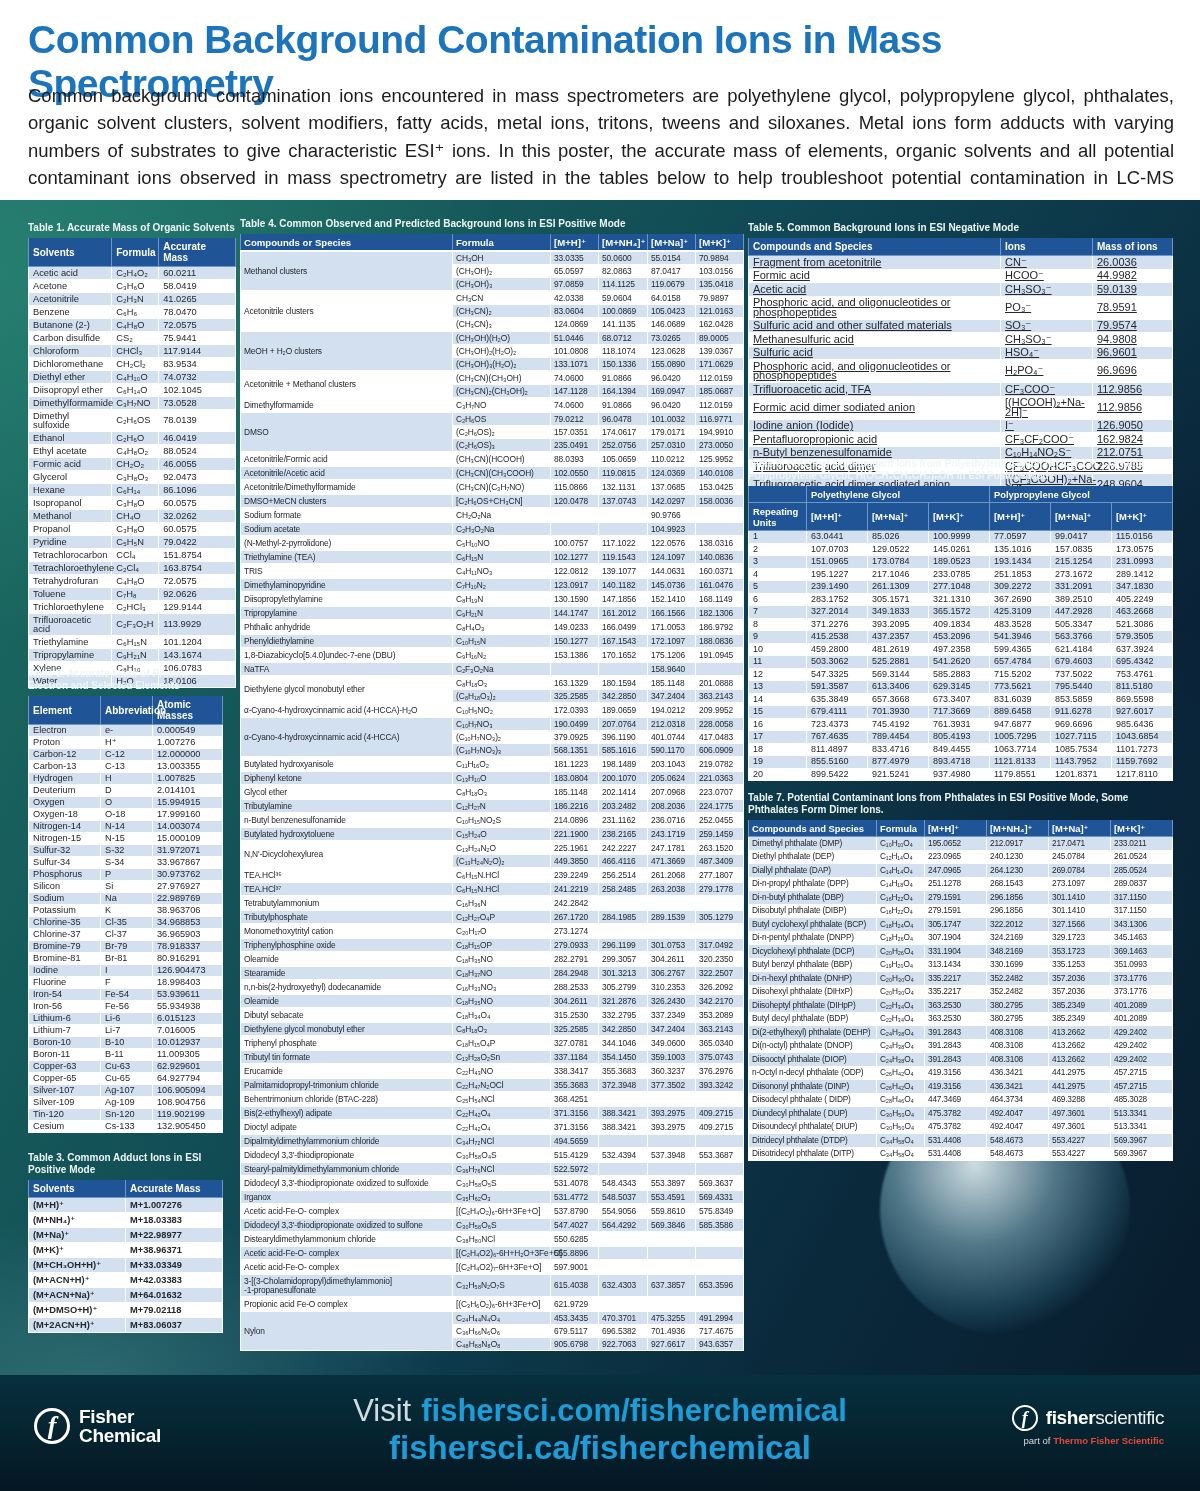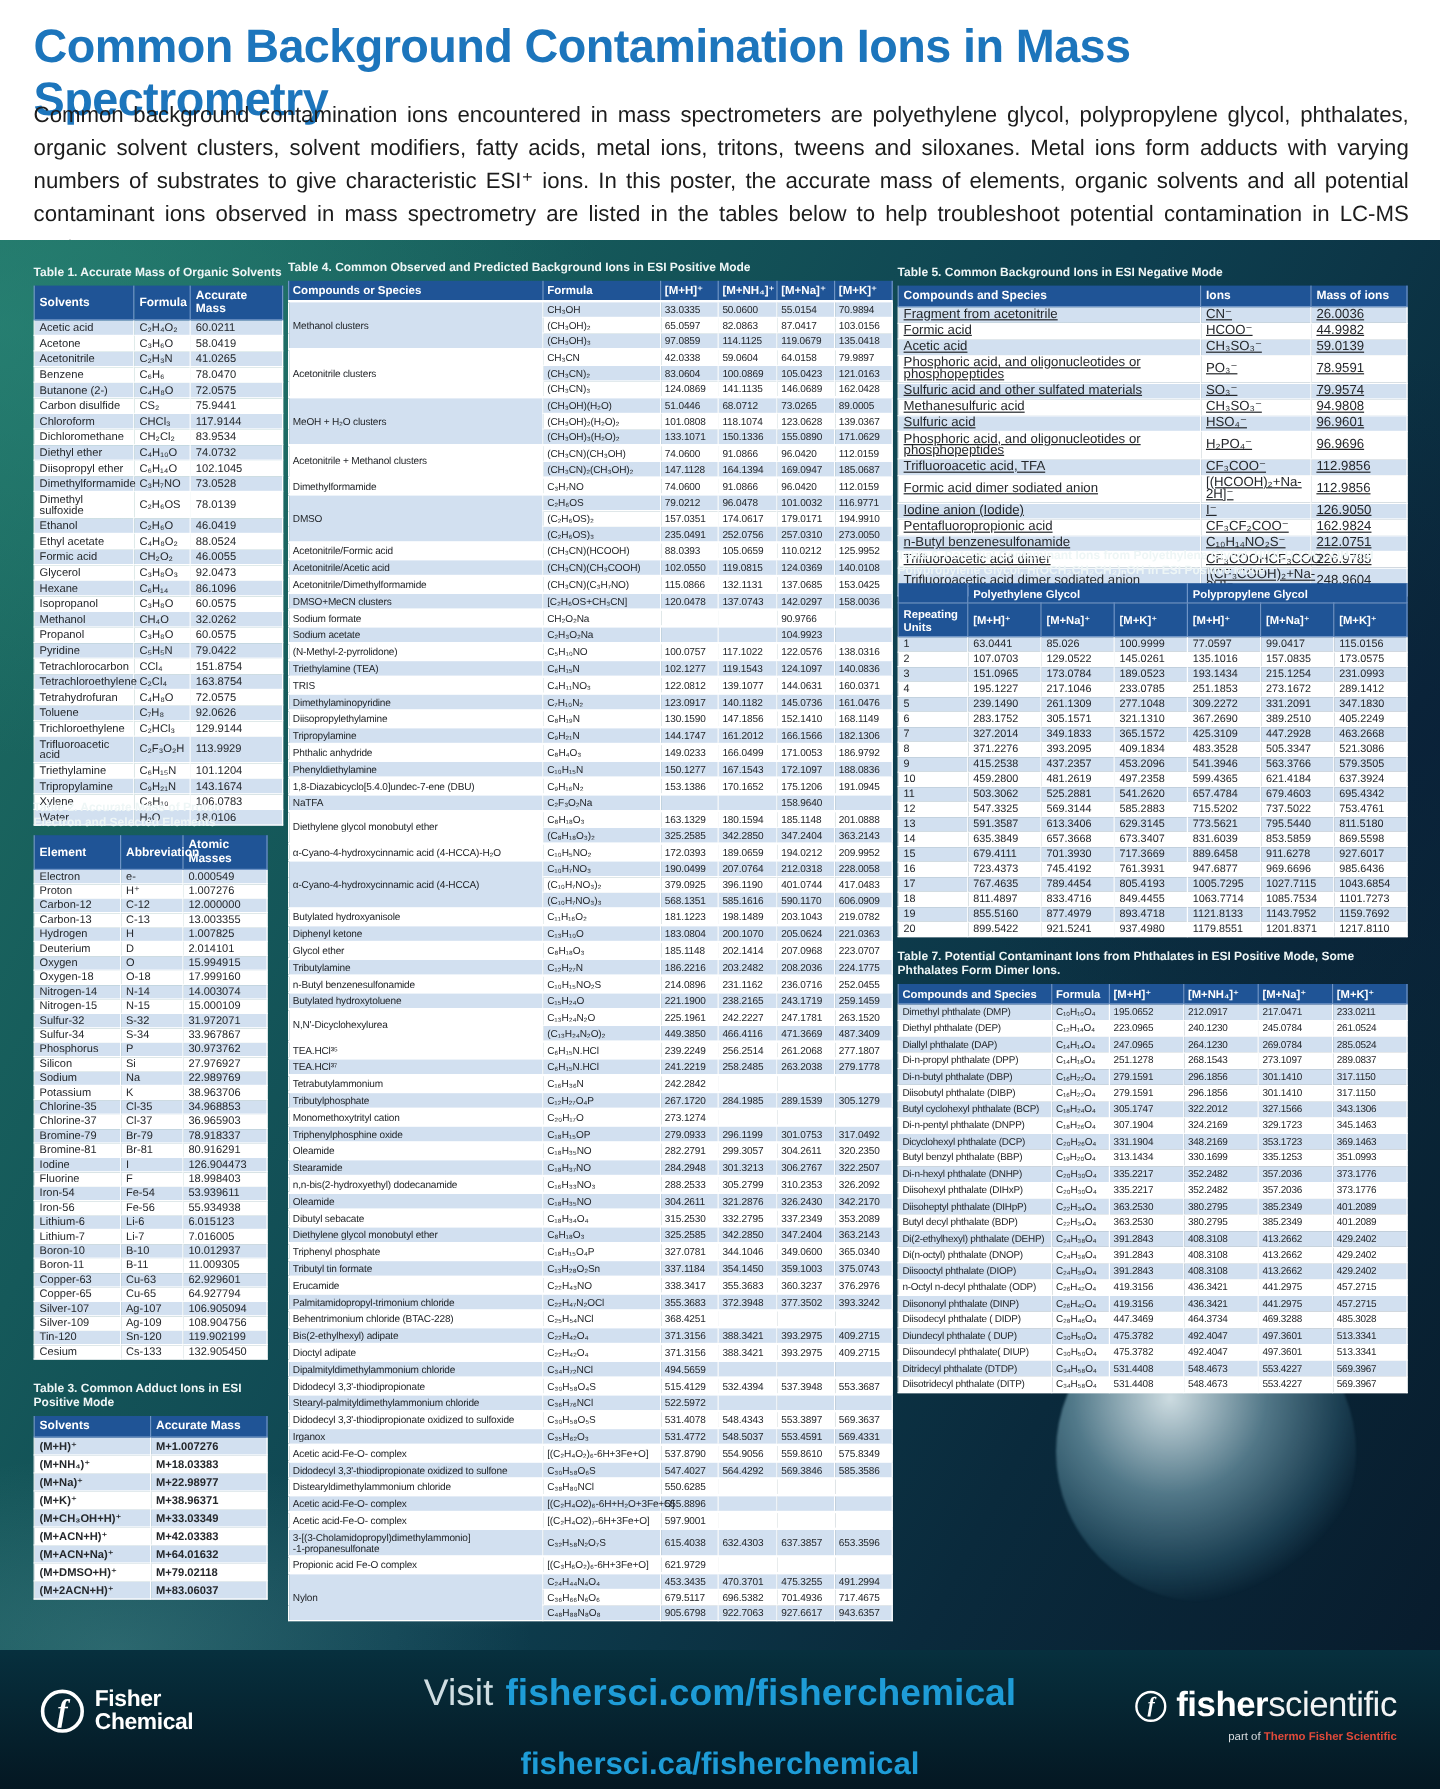--- a/index.html
+++ b/index.html
@@ -85,24 +85,24 @@
     color:#fff;display:flex;align-items:center;justify-content:center;
     font:italic bold 26px "Liberation Serif","DejaVu Serif",serif;box-sizing:border-box;
   }
   .circle-f.small{width:26px;height:26px;border-width:2px;font-size:18px;}
   .brand-left-text{color:#fff;font-weight:bold;font-size:19px;line-height:19px;letter-spacing:-0.3px;}
   .brand-left-text span{display:block;}
   .visit{position:absolute;left:0;top:18px;width:1200px;text-align:center;}
   .visit-line1{font-size:31px;}
   .visit-word{color:#cfdde2;font-weight:normal;margin-right:10px;}
   .visit a{color:var(--link,#1e9cd7);font-weight:bold;text-decoration:none;}
-  .visit-line2{font-size:26px;margin-top:25px;}
+  .visit-line2{font-size:33px;margin-top:0;}
   .brand-right{position:absolute;right:36px;top:30px;text-align:right;}
   .fs-top{display:flex;align-items:center;gap:8px;justify-content:flex-end;}
-  .fs-name{color:#fff;font-size:29px;letter-spacing:-0.4px;}
+  .fs-name{color:#fff;font-size:19px;letter-spacing:-0.4px;}
   .fs-name b{font-weight:bold;}
   .fs-name .lt{font-weight:normal;opacity:.95;}
   .fs-sub{font-size:9.5px;color:#d9dde0;margin-top:4px;}
   .fs-sub b{color:#e04a3a;font-weight:bold;}
 </style>
 </head>
 <body>
 
 <div class="top">
   <h1 class="page-title">Common Background Contamination Ions in Mass Spectrometry</h1>

